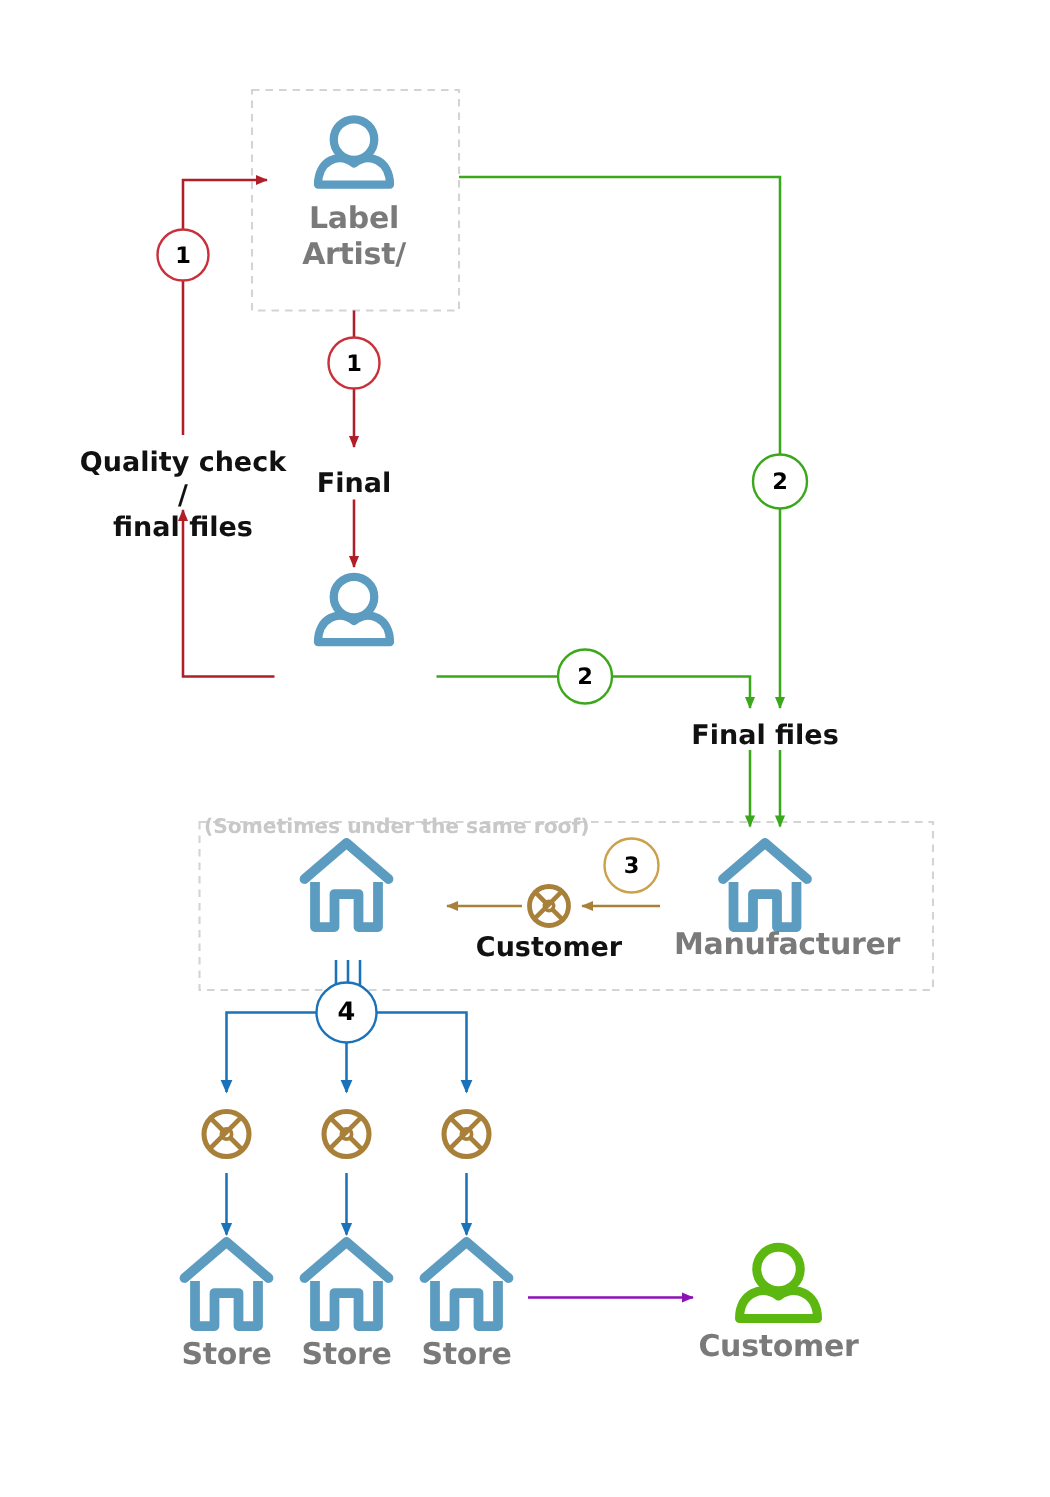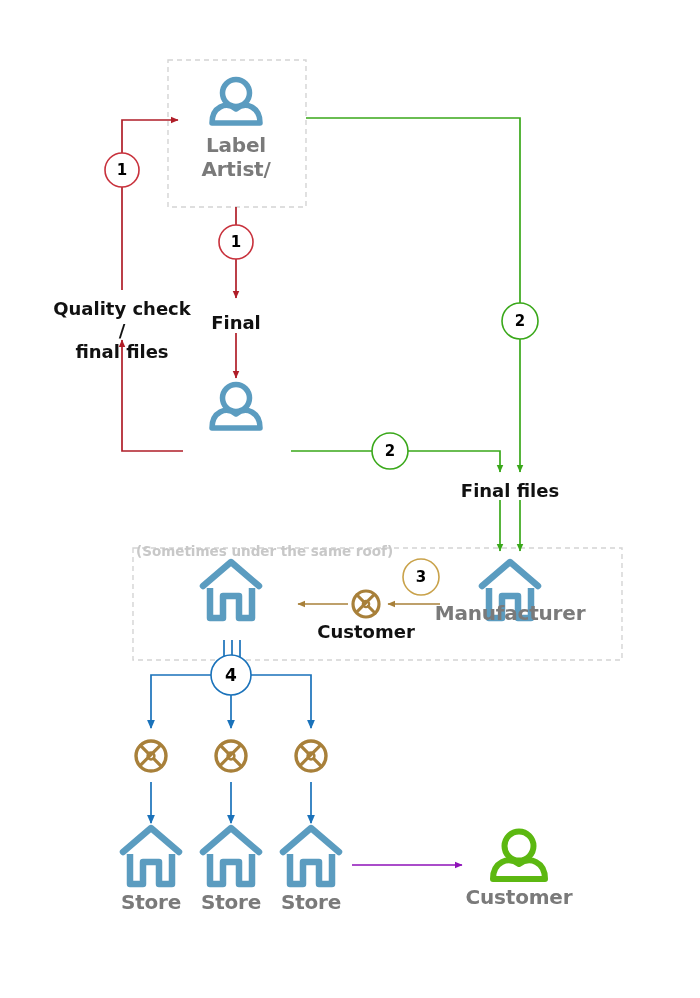--- a/index.html
+++ b/index.html
@@ -173,21 +173,21 @@
   <div class="num" style="left:401px;top:557px;">3</div>
   <div class="num" style="left:211px;top:655px;font-size:17px;">4</div>
 
   <div class="node-label big" style="left:166px;top:134px;width:140px;">
     <div>Label</div>
     <div>Artist/</div>
   </div>
 
 
 
-  <div class="node-label big" style="left:420px;top:602px;width:180px;">
+  <div class="node-label big" style="left:420px;top:618px;width:180px;text-align:right;">
     <div>Manufacturer</div>
   </div>
 
   <div class="node-label big" style="left:101px;top:891px;width:100px;">
     <div>Store</div>
   </div>
   <div class="node-label big" style="left:181px;top:891px;width:100px;">
     <div>Store</div>
   </div>
   <div class="node-label big" style="left:261px;top:891px;width:100px;">

